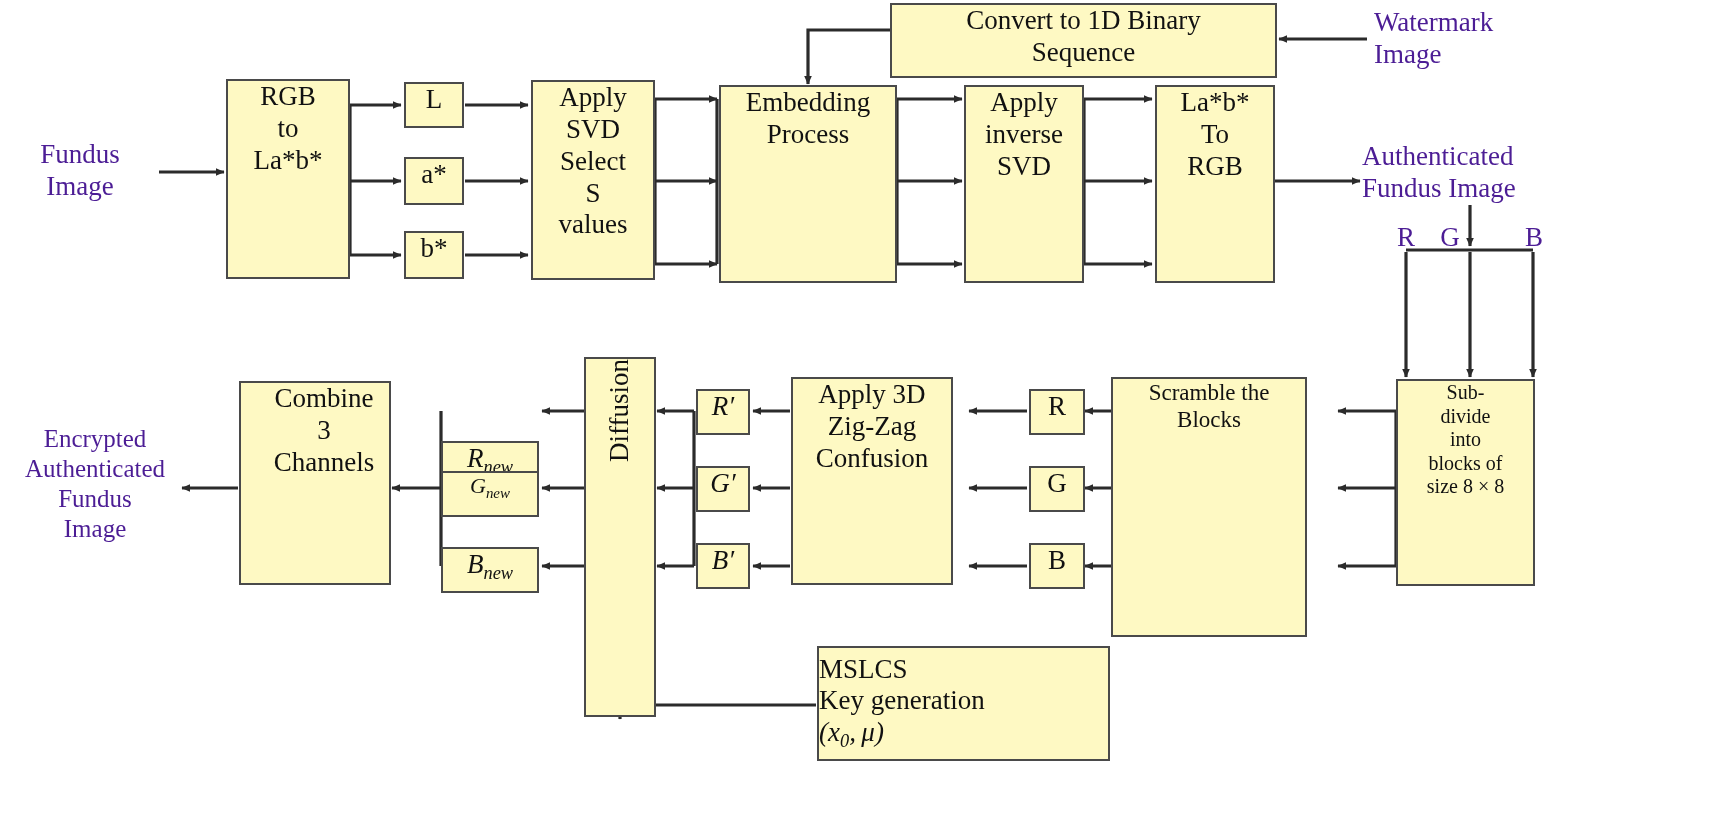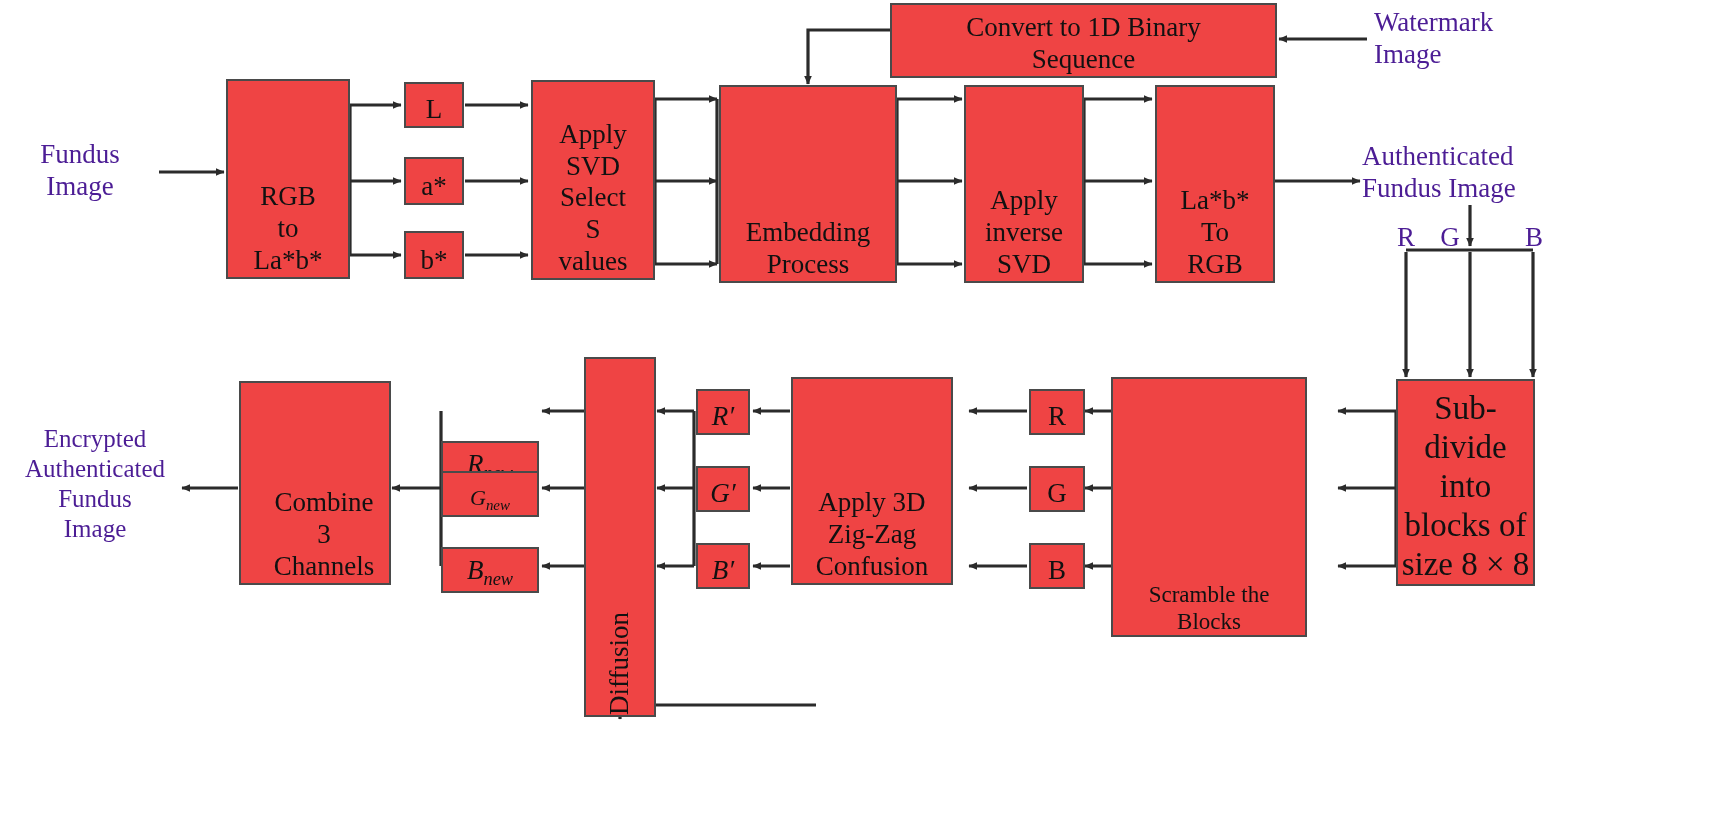--- a/index.html
+++ b/index.html
@@ -13,23 +13,23 @@
     height: 831px;
     background: #ffffff;
     font-family: "Liberation Serif", "DejaVu Serif", serif;
     color: #111111;
     overflow: hidden;
   }
   .box {
     position: absolute;
     box-sizing: border-box;
     border: 2px solid #4a4a4a;
-    background: #ef4444;
+    background: #fef9c3;
     display: flex;
-    align-items: flex-end;
+    align-items: flex-start;
     justify-content: center;
     text-align: center;
     line-height: 1.18;
     color: #111111;
   }
   .label {
     position: absolute;
     text-align: center;
     line-height: 1.2;
     color: #4c1d95;
@@ -192,21 +192,21 @@
   </div>
 
   <div class="box" style="left:964px; top:85px; width:120px; height:198px; font-size:27px;">
     <span>Apply<br>inverse<br>SVD</span>
   </div>
 
   <div class="box" style="left:1155px; top:85px; width:120px; height:198px; font-size:27px;">
     <span>La*b*<br>To<br>RGB</span>
   </div>
 
-  <div class="box" style="left:1396px; top:379px; width:139px; height:207px; font-size:33px;">
+  <div class="box" style="left:1396px; top:379px; width:139px; height:207px; font-size:20px;">
     <span>Sub-<br>divide<br>into<br>blocks of<br>size 8 × 8</span>
   </div>
 
   <div class="box" style="left:1111px; top:377px; width:196px; height:260px; font-size:23px;">
     <span>Scramble the<br>Blocks</span>
   </div>
 
   <div class="box" style="left:1029px; top:389px; width:56px; height:46px; font-size:27px;">
     <span>R</span>
   </div>
@@ -242,14 +242,19 @@
     <span class="math">G<span class="sub">new</span></span>
   </div>
   <div class="box" style="left:441px; top:547px; width:98px; height:46px; font-size:27px;">
     <span class="math">B<span class="sub">new</span></span>
   </div>
 
   <div class="box" style="left:239px; top:381px; width:152px; height:204px; font-size:27px;padding-left:18px;">
     <span>Combine<br>3<br>Channels</span>
   </div>
 
+  <div class="box" style="left:817px; top:646px; width:293px; height:115px; font-size:27px; flex-direction:column; justify-content:center;">
+    <span>MSLCS</span>
+    <span>Key generation</span>
+    <span class="math">(x<span class="sub">0</span>, μ)</span>
+  </div>
 
 </div>
 
 </body></html>

